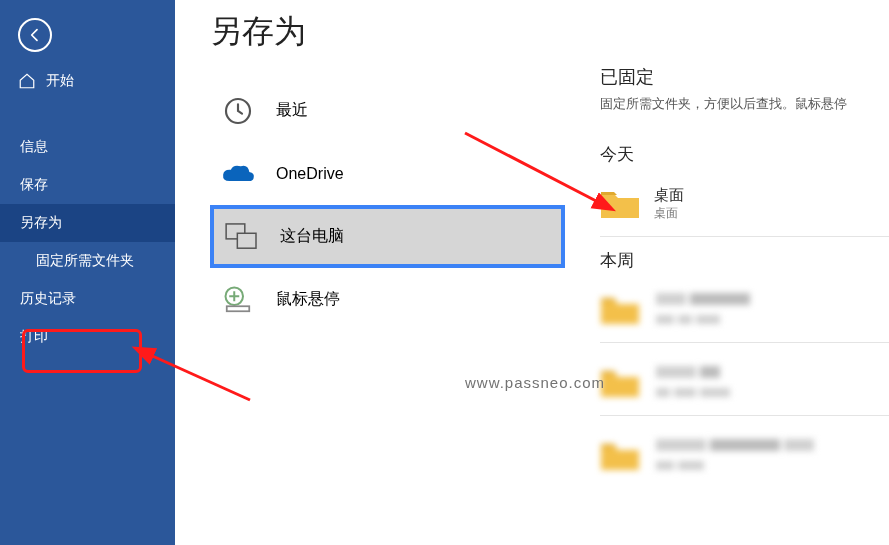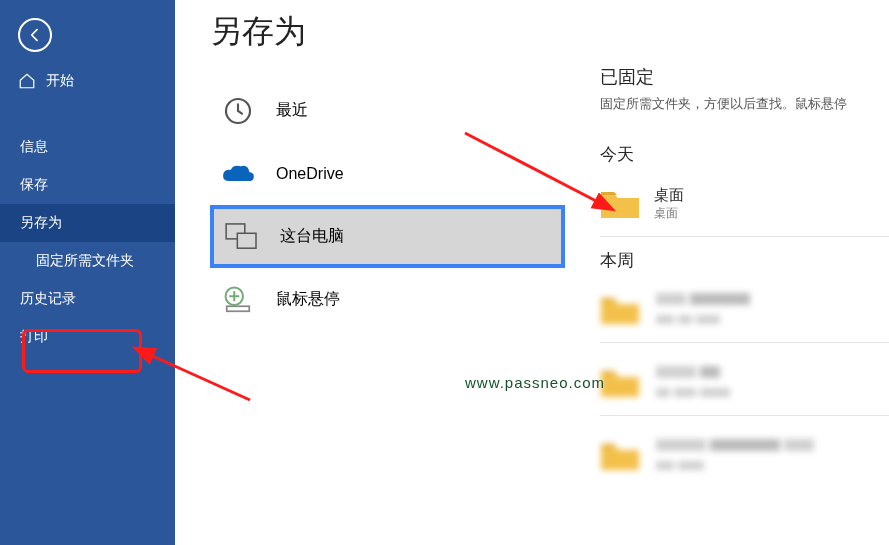--- a/index.html
+++ b/index.html
@@ -131,21 +131,21 @@
   display:inline-block;
   background:#d0d0d0;
   height:12px;
   margin:3px 2px;
 }
 .watermark {
   position:absolute;
   left:290px;
   top:374px;
   font-size:15px;
-  color:#14532d;
+  color:#737373;
   letter-spacing:1px;
 }
 
 .arrow {
   position:absolute;
   pointer-events:none;
 }
 .arrow svg { overflow: visible; }
 </style>
 </head>

